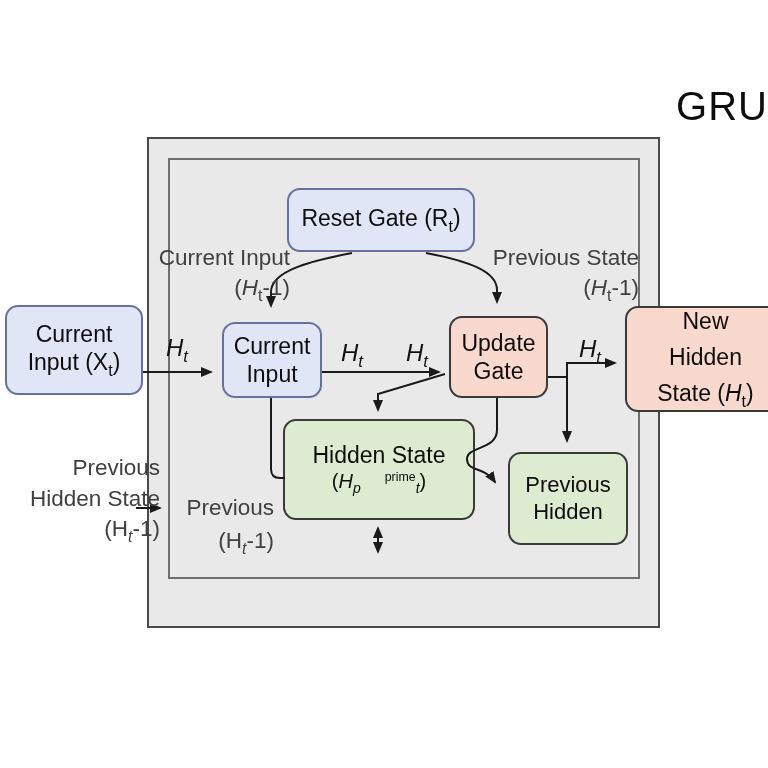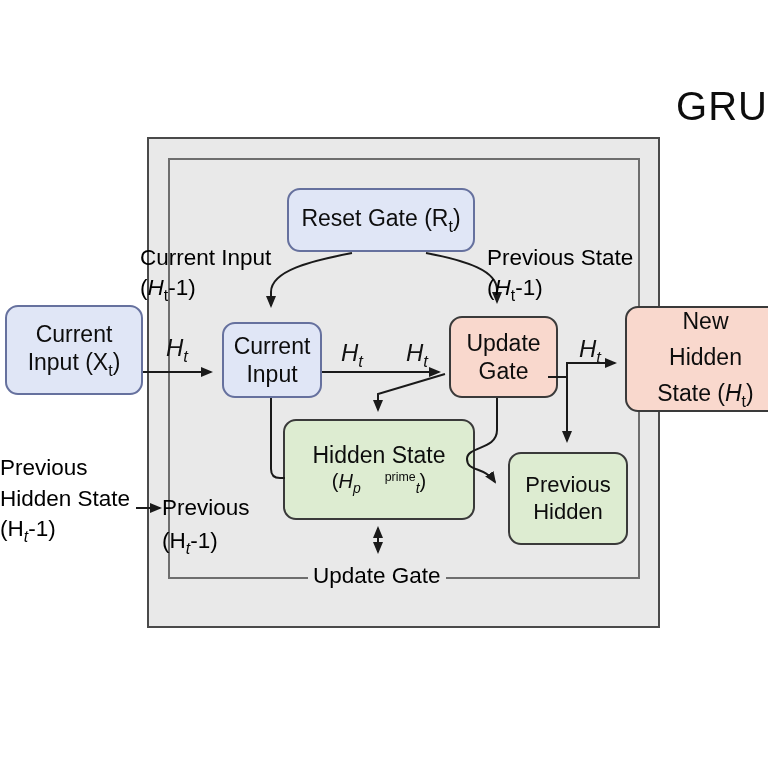--- a/index.html
+++ b/index.html
@@ -26,21 +26,21 @@
     text-align:center;border-radius:13px;font-size:23px;line-height:1.22;color:#0d0d0d;
     box-sizing:border-box;
   }
   .node.blue{background:#e0e6f6;border:2px solid #66719e;}
   .node.pink{background:#f9d8cd;border:2px solid #3a3a3a;}
   .node.green{background:#ddecd1;border:2px solid #3a3a3a;}
   sub{font-size:0.70em;}
   sup{font-size:0.62em;margin-left:24px;}
   .it{font-style:italic;}
   .lbl{
-    text-align:left;font-size:22.5px;line-height:1.33;color:#000000;
+    text-align:right;font-size:22.5px;line-height:1.33;color:#404040;
   }
   .ht-label{font-size:24px;font-style:italic;}
   .formula{font-size:20px;}
   #lbl-update-gate-bottom .line1{
     background:#e9e9e9;display:inline-block;padding:0 5px;
   }
   svg{pointer-events:none;}
 </style>
 </head>
 <body>
@@ -57,21 +57,21 @@
 <div class="abs node blue" style="left:5px;top:305px;width:138px;height:90px;">
   <div>Current</div>
   <div><span>Input (X</span><sub>t</sub><span>)</span></div>
 </div>
 
 <div class="abs node blue" style="left:222px;top:322px;width:100px;height:76px;">
   <div>Current</div>
   <div>Input</div>
 </div>
 
-<div class="abs node pink" style="left:449px;top:316px;width:109px;height:82px;">
+<div class="abs node pink" style="left:449px;top:316px;width:99px;height:82px;">
   <div>Update</div>
   <div>Gate</div>
 </div>
 
 <div class="abs node pink" style="left:625px;top:306px;width:161px;height:106px;gap:8px;">
   <div>New</div>
   <div>Hidden</div>
   <div><span>State (</span><span class="it">H</span><sub>t</sub><span>)</span></div>
 </div>
 
@@ -124,19 +124,18 @@
   <div>Hidden State</div>
   <div><span>(H</span><sub class="it">t</sub><span>-1)</span></div>
 </div>
 
 <div class="abs lbl" style="left:162px;top:492px;width:112px;line-height:1.45;">
   <div>Previous</div>
   <div><span>(H</span><sub class="it">t</sub><span>-1)</span></div>
 </div>
 
 <div id="lbl-update-gate-bottom" class="abs lbl" style="left:308px;top:561px;width:160px;line-height:1.35;">
-  <div><span class="line1">Update Gate</span></div>
 </div>
 
 <div class="abs ht-label" style="left:166px;top:334px;"><span>H</span><sub>t</sub></div>
 <div class="abs ht-label" style="left:341px;top:339px;"><span>H</span><sub>t</sub></div>
 <div class="abs ht-label" style="left:406px;top:339px;"><span>H</span><sub>t</sub></div>
 <div class="abs ht-label" style="left:579px;top:335px;"><span>H</span><sub>t</sub></div>
 
 </body></html>

